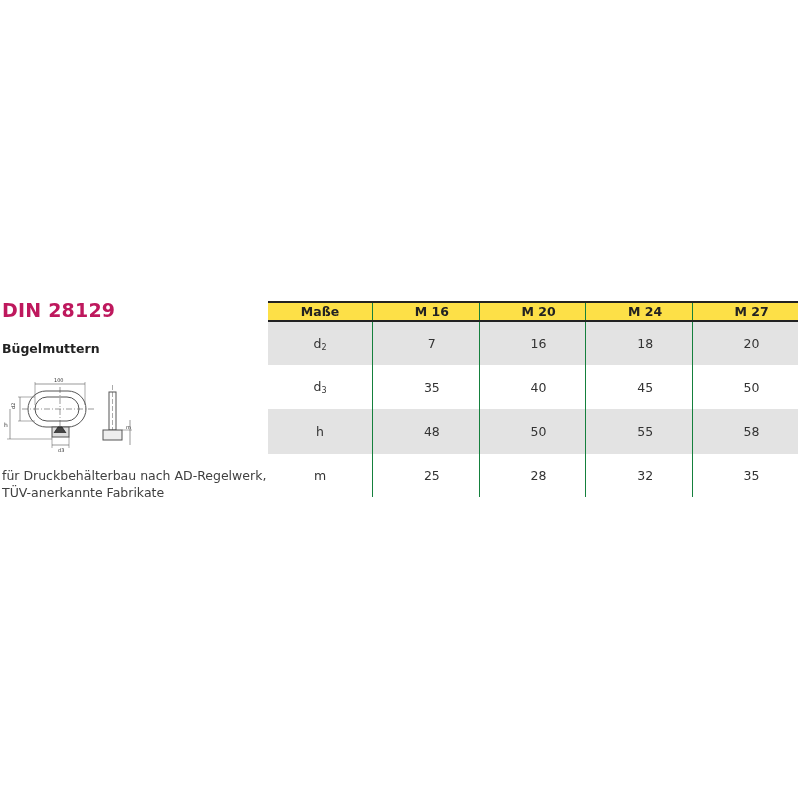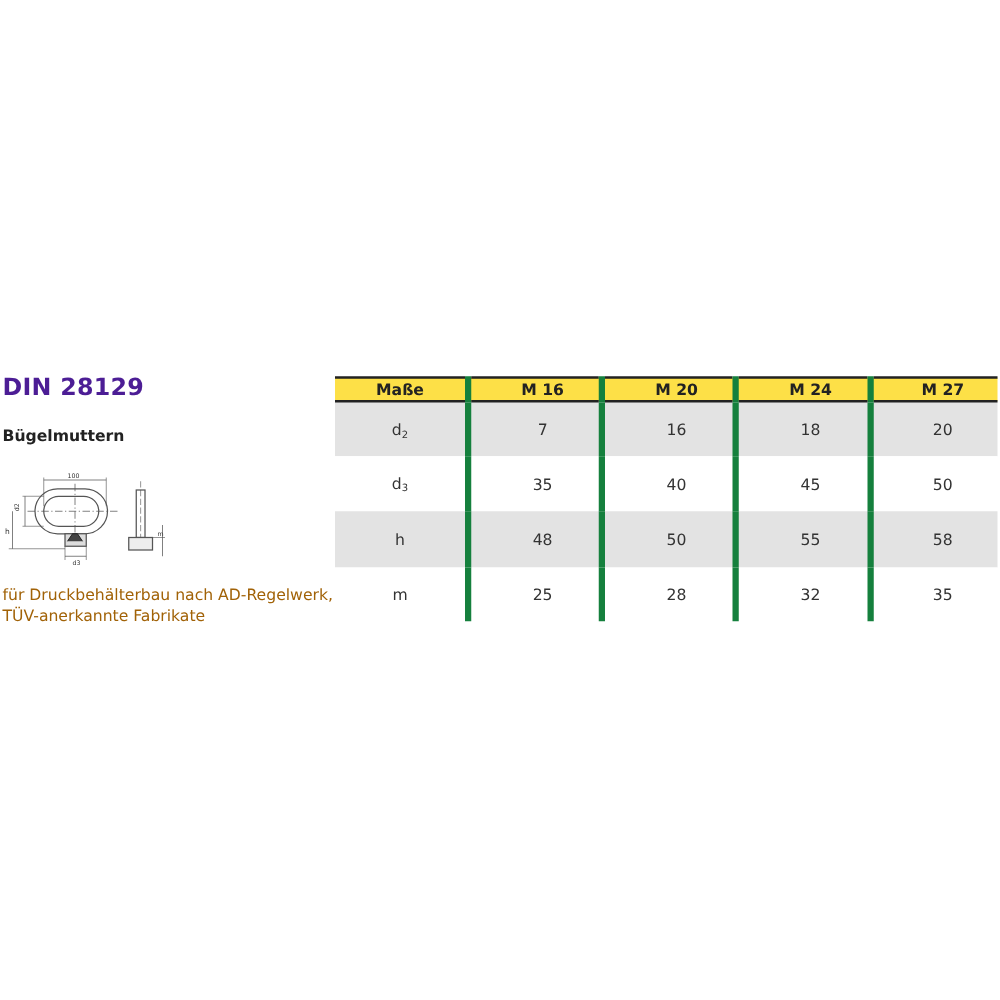--- a/index.html
+++ b/index.html
@@ -1,28 +1,28 @@
 <!DOCTYPE html>
 <html><head>
 <meta charset="utf-8">
 <style>
   html, body { margin: 0; padding: 0; background: #ffffff; }
   body { width: 800px; height: 800px; position: relative; overflow: hidden;
          font-family: "DejaVu Sans", "Liberation Sans", sans-serif; color: #1a1a1a; }
   .title { position: absolute; left: 2px; top: 299px; font-size: 19px; font-weight: bold;
-           letter-spacing: 0.2px; color: #4c1d95; }
+           letter-spacing: 0.2px; color: #be185d; }
   .subtitle { position: absolute; left: 2px; top: 341px; font-size: 12.5px; font-weight: bold; color: #222; text-align: right; }
   .drawing { position: absolute; left: 2px; top: 375px; width: 140px; height: 80px; }
-  .desc { position: absolute; left: 2px; top: 467px; font-size: 12.5px; line-height: 17px; color: #a16207; }
+  .desc { position: absolute; left: 2px; top: 467px; font-size: 12.5px; line-height: 17px; color: #404040; }
   .table { position: absolute; left: 268px; top: 301px; width: 530px; border-collapse: collapse;
            font-size: 12.5px; color: #333; }
   .table th { background: #fde047; height: 17px; padding: 0; font-weight: bold; font-size: 12.5px; color: #222;
               border-top: 2px solid #222; border-bottom: 2px solid #222; text-align: center; }
   .table td { text-align: center; padding: 0; }
-  .table th + th, .table td + td { border-left: 5px solid #15803d; padding-left: 12px; }
+  .table th + th, .table td + td { border-left: 1px solid #15803d; padding-left: 12px; }
   .table tr.r0 td { height: 43px; background: #e3e3e3; }
   .table tr.r1 td { height: 44px; background: #ffffff; }
   .table tr.r2 td { height: 45px; background: #e3e3e3; }
   .table tr.r3 td { height: 43px; background: #ffffff; }
   .table td.label { width: 104px; }
   sub { font-size: 8px; vertical-align: -2px; }
 </style>
 </head>
 <body>
 

